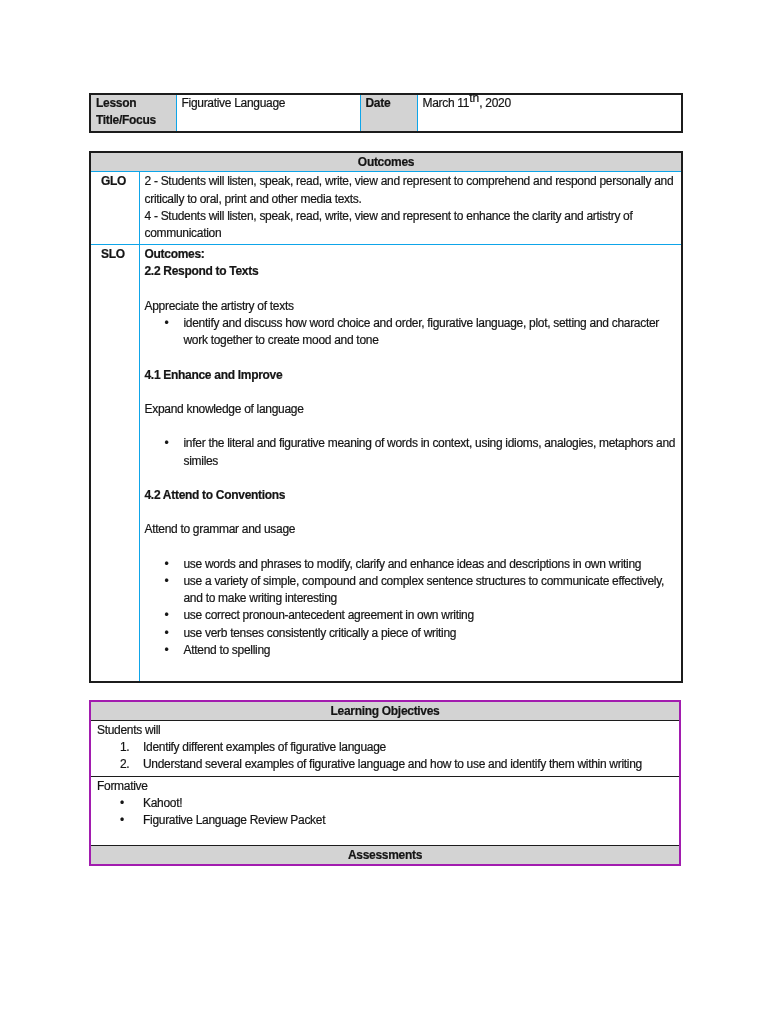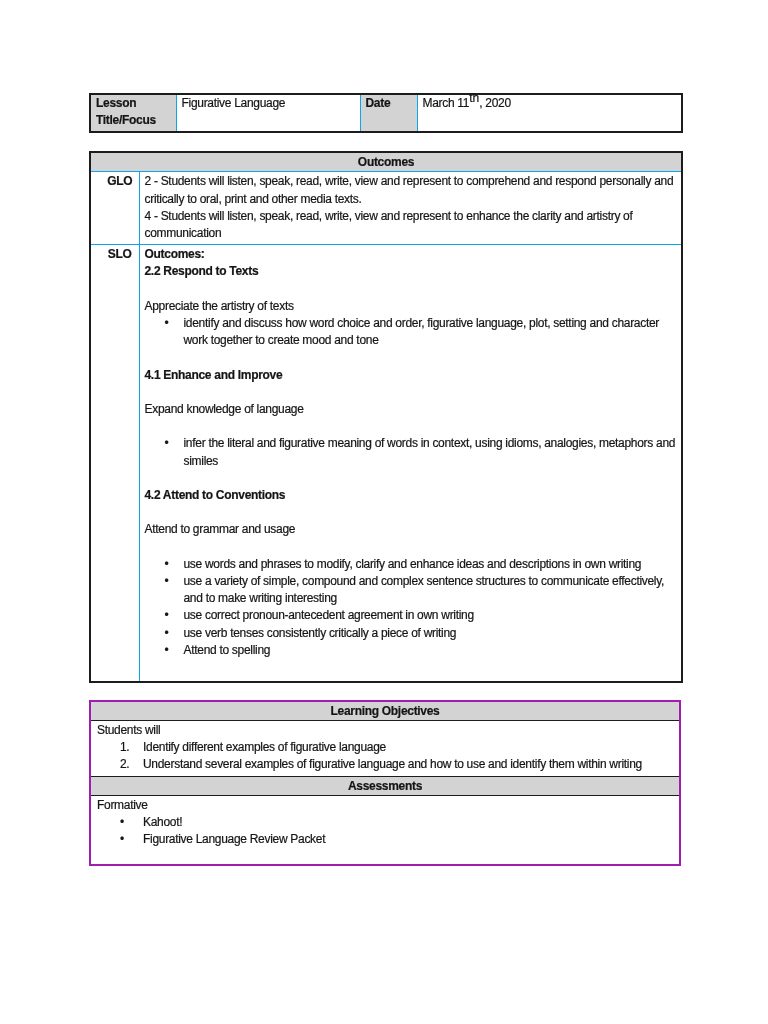--- a/index.html
+++ b/index.html
@@ -18,21 +18,21 @@
   .t1 tr { height:36px; }
   .lbl { background:#d3d3d3; font-weight:700; }
   sup { font-size:12px; letter-spacing:0; line-height:0; vertical-align:super; }
 
   .t2 { margin-top:18px; border:2px solid #1c1c1c; }
   .t2 td { border:1px solid #0ea5e9; vertical-align:top; }
   .hdr {
     background:#d3d3d3; font-weight:700; text-align:center;
     height:18px; line-height:18px; padding:0;
   }
-  .side { font-weight:700; padding:1px 0 0 10px;text-align:center; }
+  .side { font-weight:700; padding:1px 0 0 10px; }
   .cont { padding:1px 5px 2px 5px; }
   .cont-tall { padding-bottom:22px;border-radius:13px; }
   .line { margin:0; }
   .b { font-weight:700; }
   .blank { height:17.2px; }
   .bullet { position:relative; padding-left:39px; }
   .bullet::before { content:"\2022"; position:absolute; left:20px; top:0; }
 
   .t3 { margin-top:17px; border:2px solid #a21caf; }
   .t3 td { border:1px solid #1c1c1c; vertical-align:top; }
@@ -118,27 +118,27 @@
       <tr>
         <td class="body">
           <p class="line">Students will</p>
           <div id="lo-list">
               <p class="num"><span class="n">1.</span><span class="t">Identify different examples of figurative language</span></p>
               <p class="num"><span class="n">2.</span><span class="t">Understand several examples of figurative language and how to use and identify them within writing</span></p>
             </div>
         </td>
       </tr>
       <tr>
-        <td class="hdr">Assessments</td>
-      </tr>
-      <tr>
         <td class="body body-tail">
           <p class="line">Formative</p>
           <div id="assess-list">
               <p class="bullet2">Kahoot!</p>
               <p class="bullet2">Figurative Language Review Packet</p>
             </div>
         </td>
       </tr>
+      <tr>
+        <td class="hdr">Assessments</td>
+      </tr>
     </tbody>
   </table>
 
 </div>
 
 </body></html>

